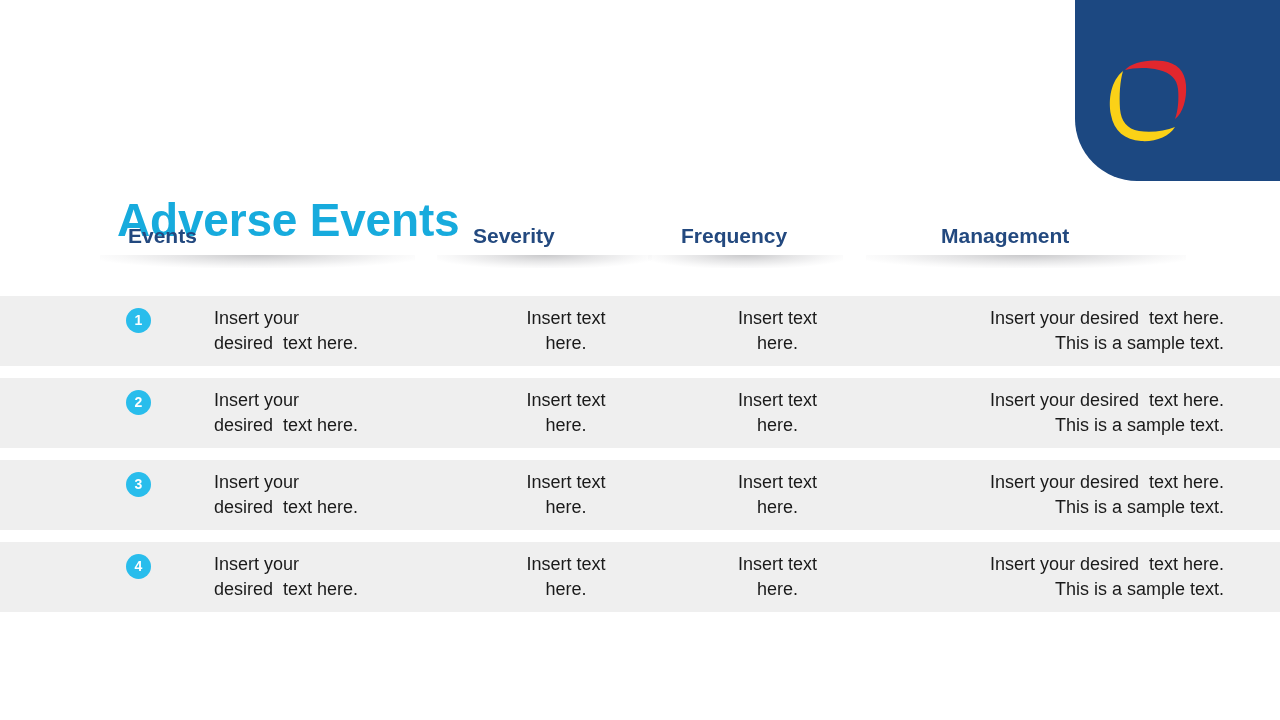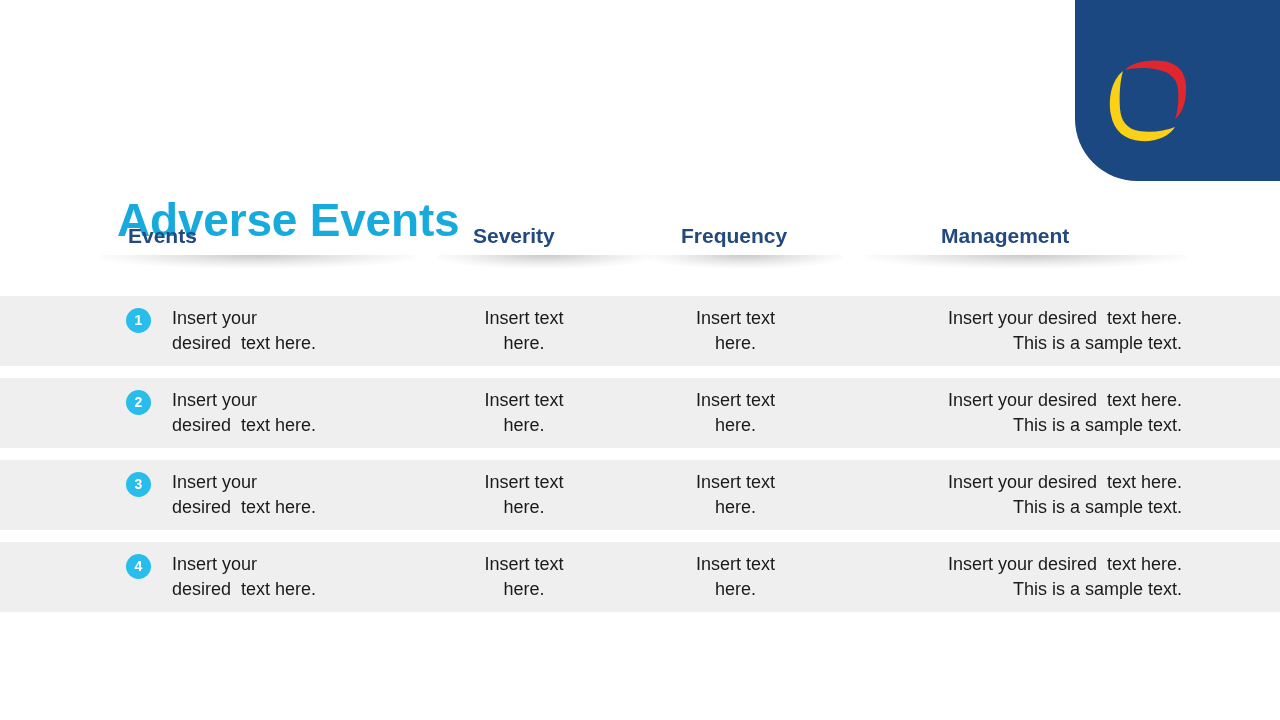--- a/index.html
+++ b/index.html
@@ -96,20 +96,21 @@
     height: 70px;
     background: #efefef;
     margin-bottom: 12px;
   }
   .cell {
     position: absolute;
     top: 10px;
     font-size: 18px;
     line-height: 25px;
     color: #1a1a1a;
+    margin-left: 42px;
   }
   .cell-events {
     left: 172px;
     width: 250px;
     text-align: left;
   }
   .cell-severity {
     left: 425px;
     width: 198px;
     text-align: center;

